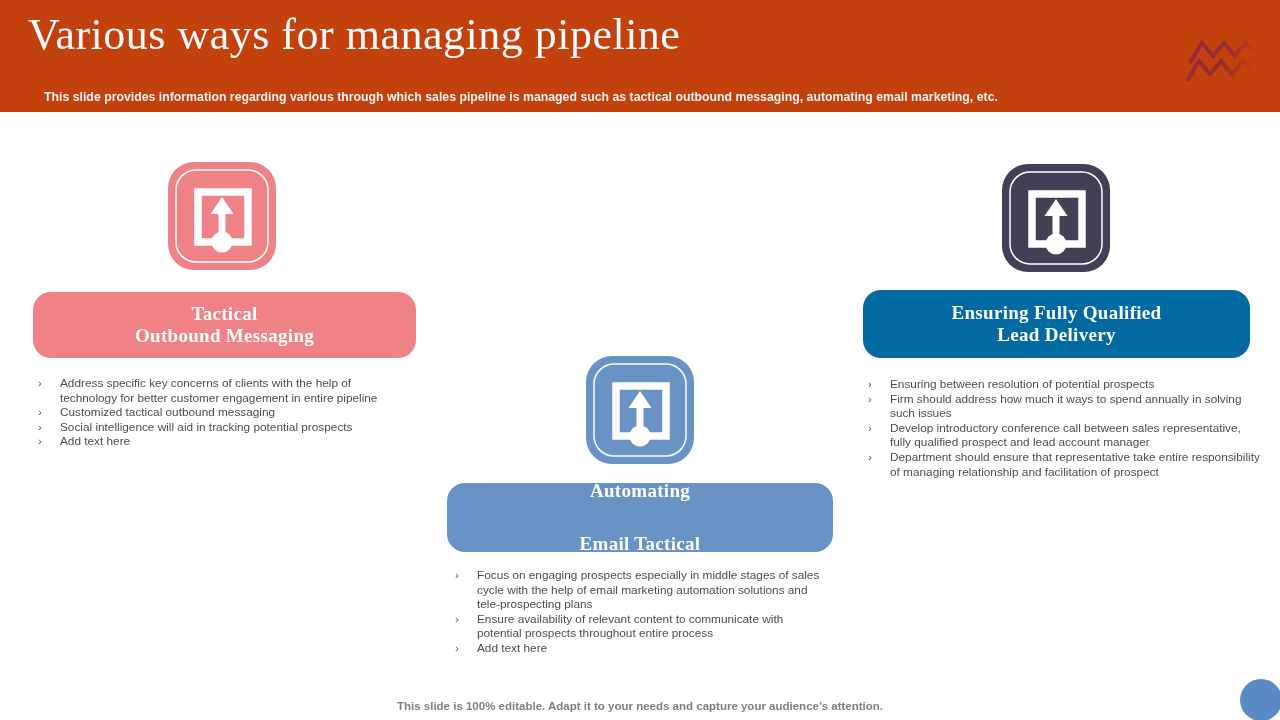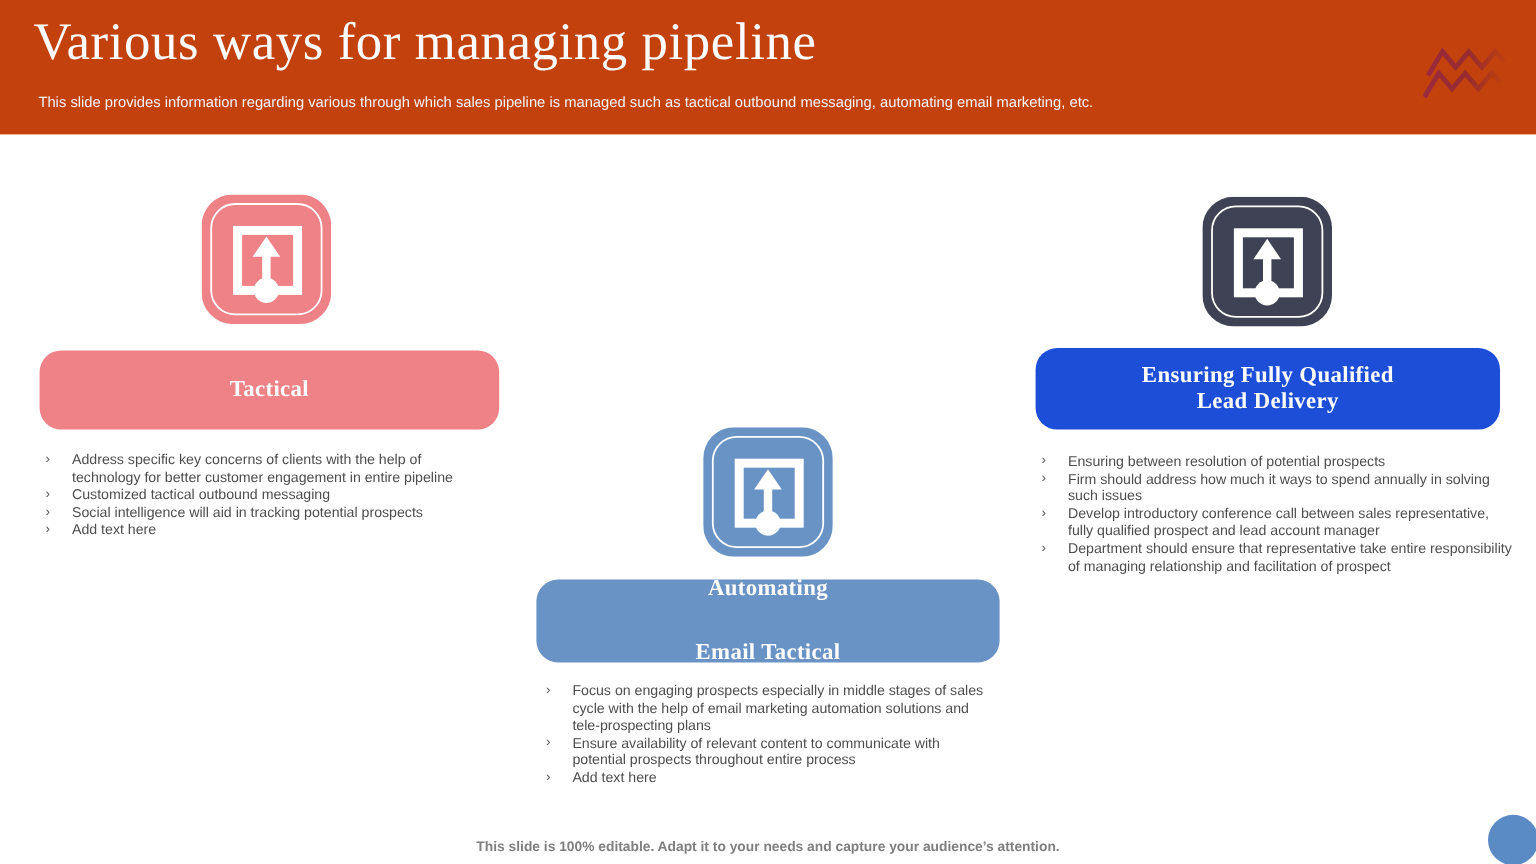--- a/index.html
+++ b/index.html
@@ -1,21 +1,21 @@
 <!DOCTYPE html>
 <html><head>
 <meta charset="utf-8">
 <style>
   html, body { margin: 0; padding: 0; width: 1280px; height: 720px; overflow: hidden; background: #ffffff; }
   .slide { position: relative; width: 1280px; height: 720px; background: #ffffff; font-family: "Liberation Sans", sans-serif; }
 
   
   .header { position: absolute; left: 0; top: 0; width: 1280px; height: 112px; background: #404354; }
   .title { position: absolute; left: 28px; top: 10px; margin: 0; font-family: "Liberation Serif", serif; font-weight: 400; font-size: 44px; line-height: 50px; letter-spacing: 0.5px; color: #FBFBFD; white-space: nowrap; }
-  .subtitle { position: absolute; left: 28px; top: 74px; margin: 4px; font-size: 12.3px; font-weight: normal; color: #F1F2F5; white-space: nowrap; }
+  .subtitle { position: absolute; left: 28px; top: 74px; margin: 16px; font-size: 12.3px; font-weight: bold; color: #F1F2F5; white-space: nowrap; }
   .logo { position: absolute; left: 1186px; top: 32px; width: 72px; height: 50px; }
 
   
   .icon { position: absolute; width: 108px; height: 108px; }
   .c1 .icon { left: 168px; top: 162px; }
   .c2 .icon { left: 586px; top: 356px; }
   .c3 .icon { left: 1002px; top: 164px; }
 
   .banner { position: absolute; border-radius: 18px; color: #FDFDFD; font-family: "Liberation Serif", serif; font-weight: bold; font-size: 19px; line-height: 22px; letter-spacing: 0.3px; text-align: center; display: flex; flex-direction: column; justify-content: center; }
   .c1 .banner { left: 33px;  top: 292px; width: 383px; height: 66px; }
@@ -58,20 +58,21 @@
     <svg class="icon" viewBox="0 0 108 108">
       <rect width="108" height="108" rx="26" fill="#EE8286"></rect>
       <rect x="8" y="8" width="92" height="92" rx="20" fill="none" stroke="#ffffff" stroke-width="1.5"></rect>
       <rect x="30" y="30" width="50" height="50" fill="none" stroke="#ffffff" stroke-width="7.5"></rect>
       <circle cx="54" cy="80" r="10.5" fill="#ffffff"></circle>
       <rect x="50.5" y="50" width="7" height="21" fill="#ffffff"></rect>
       <polygon points="54,35 42.5,52 65.5,52" fill="#ffffff"></polygon>
     </svg>
     <div class="banner" style="background-color: rgb(238, 130, 134);">
       <div>Tactical</div>
+      <div>Outbound Messaging</div>
     </div>
     <ul class="list">
       <li>
           <span class="mk">›</span>
           <span>Address specific key concerns of clients with the help of technology for better customer engagement in entire pipeline</span>
         </li>
       <li>
           <span class="mk">›</span>
           <span>Customized tactical outbound messaging</span>
         </li>
@@ -117,21 +118,21 @@
 
   <section class="col c3">
     <svg class="icon" viewBox="0 0 108 108">
       <rect width="108" height="108" rx="26" fill="#3E4254"></rect>
       <rect x="8" y="8" width="92" height="92" rx="20" fill="none" stroke="#ffffff" stroke-width="1.5"></rect>
       <rect x="30" y="30" width="50" height="50" fill="none" stroke="#ffffff" stroke-width="7.5"></rect>
       <circle cx="54" cy="80" r="10.5" fill="#ffffff"></circle>
       <rect x="50.5" y="50" width="7" height="21" fill="#ffffff"></rect>
       <polygon points="54,35 42.5,52 65.5,52" fill="#ffffff"></polygon>
     </svg>
-    <div class="banner" style="background-color: #1d4ed8;">
+    <div class="banner" style="background-color: #0369a1;">
       <div>Ensuring Fully Qualified</div>
       <div>Lead Delivery</div>
     </div>
     <ul class="list">
       <li>
           <span class="mk">›</span>
           <span>Ensuring between resolution of potential prospects</span>
         </li>
       <li>
           <span class="mk">›</span>

